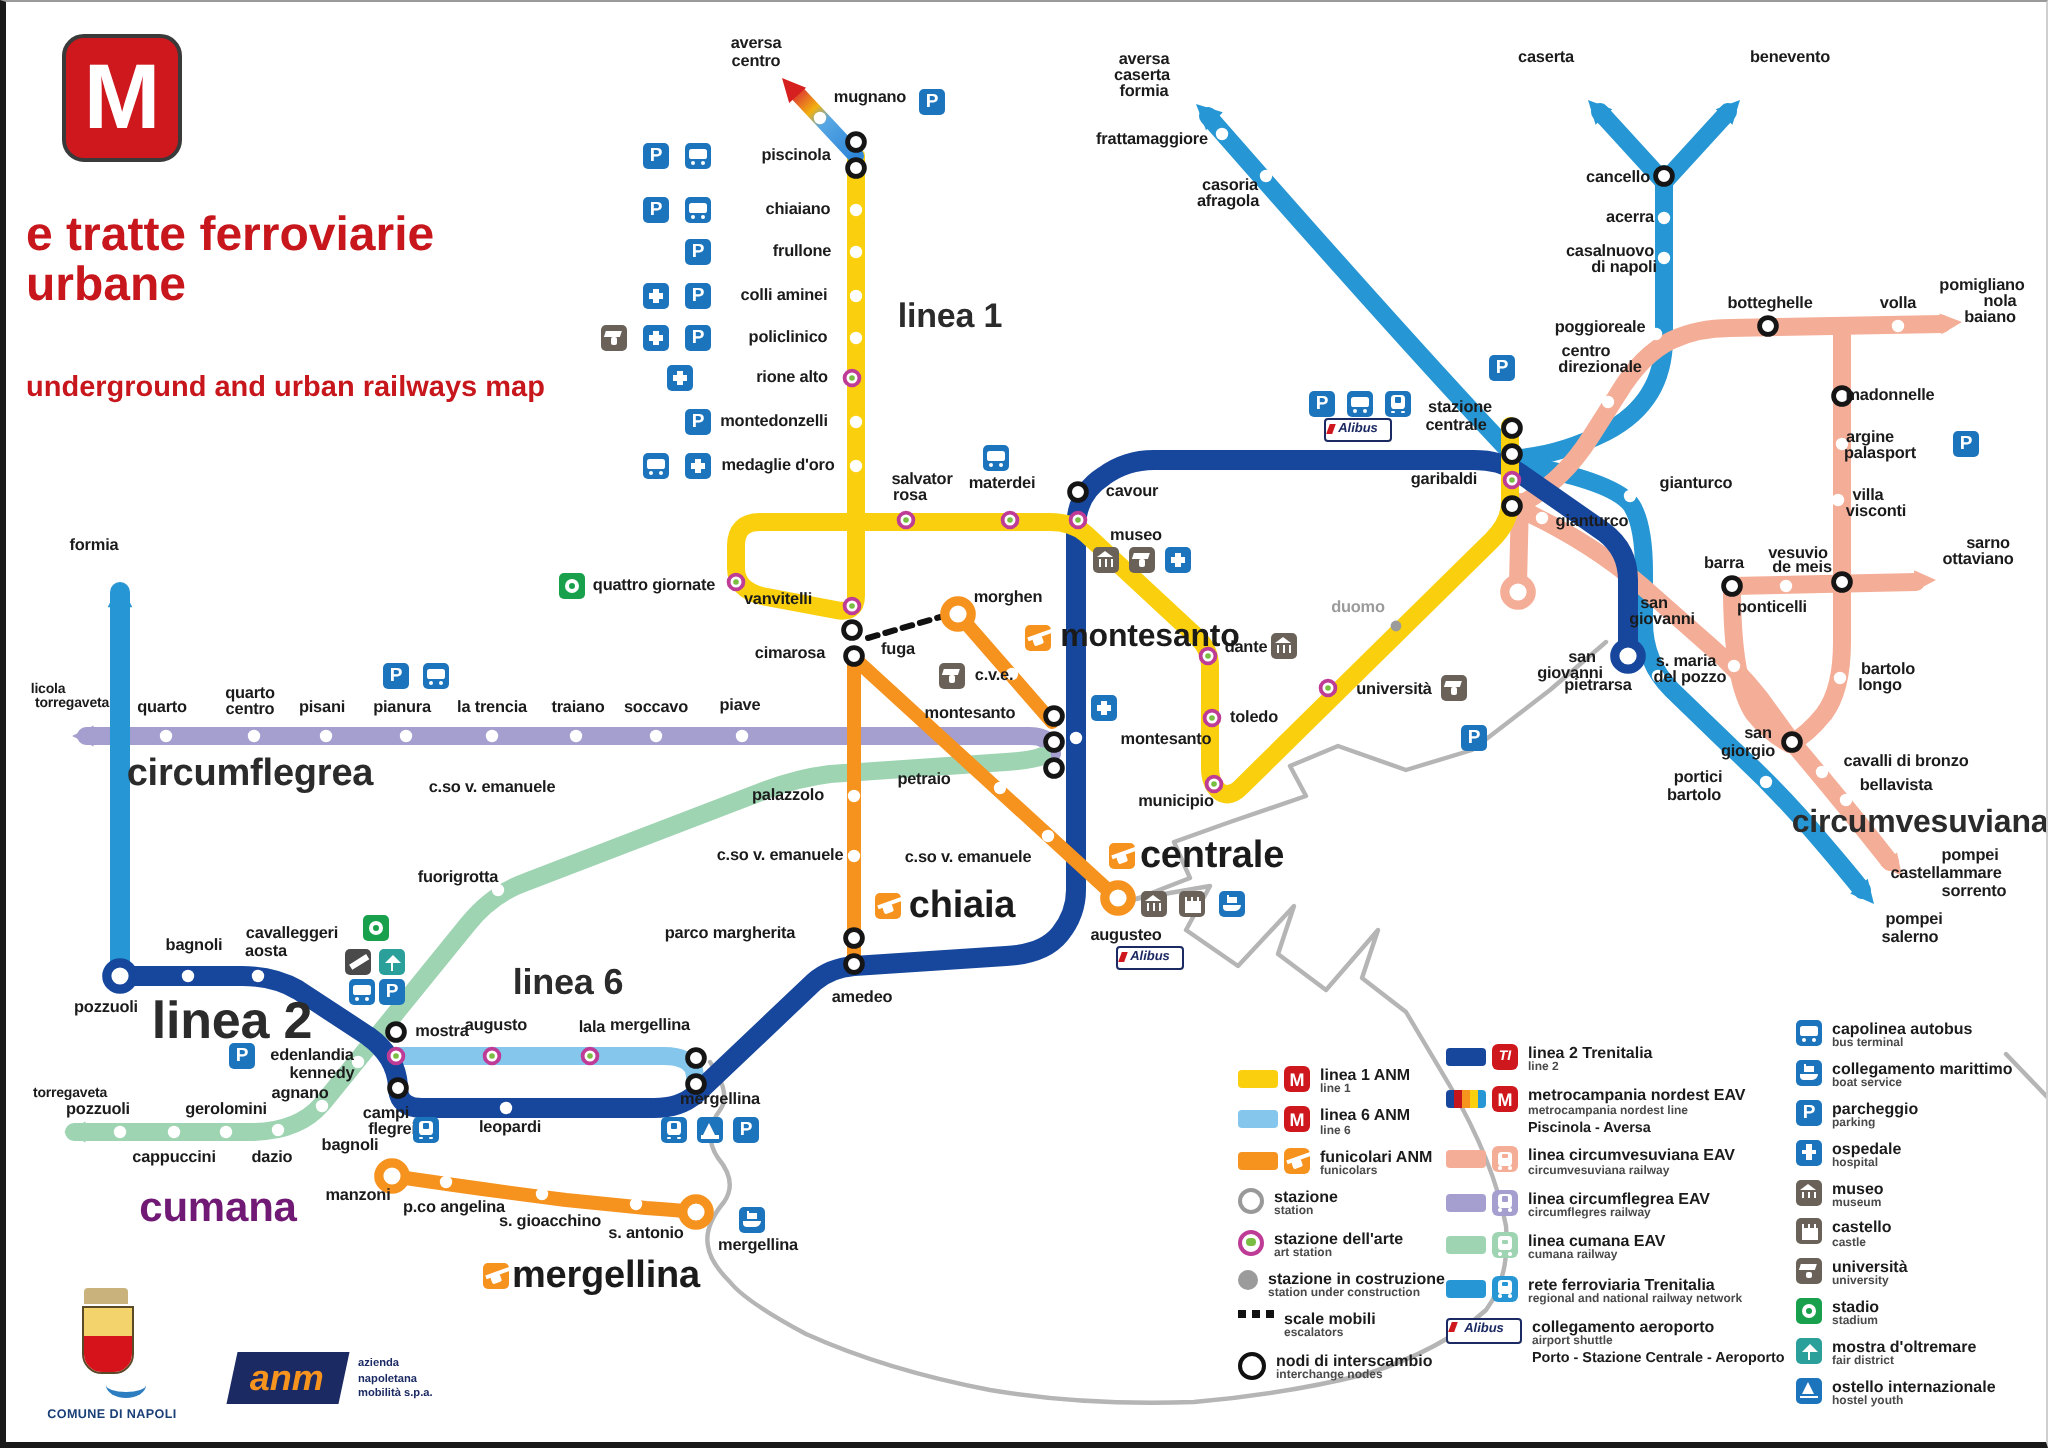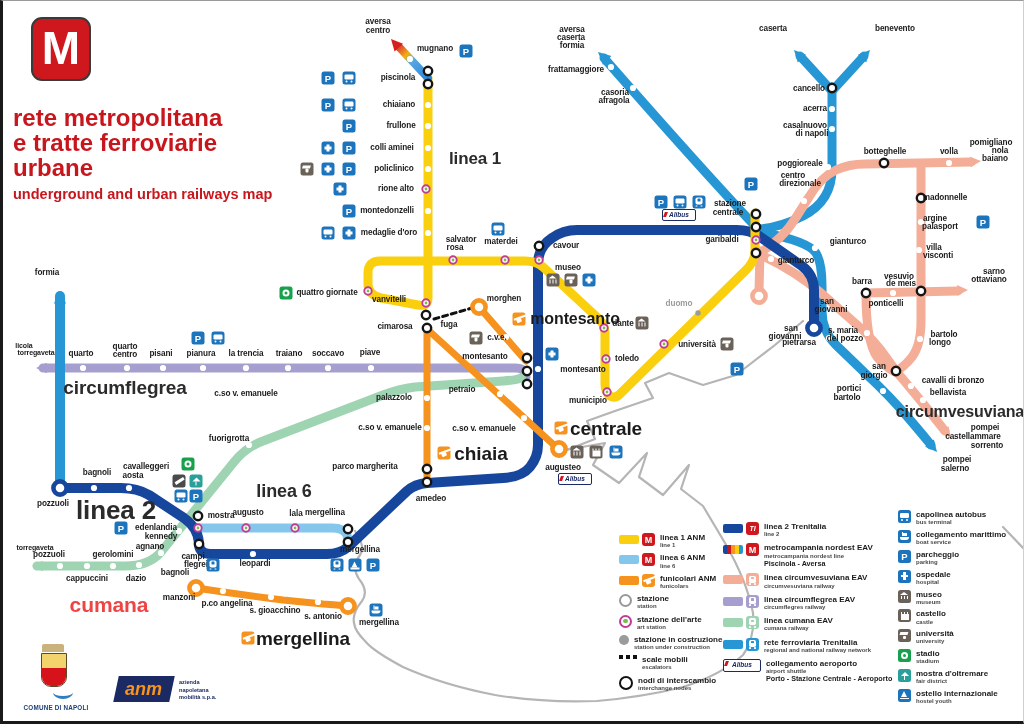--- a/index.html
+++ b/index.html
@@ -226,21 +226,20 @@
         <circle cx="345" cy="605" r="6.6" fill="#fff" stroke="#F6921E" stroke-width="4.6"></circle>
       </g>
   </svg>
 
   <div id="overlay">
 
     <div class="hdr-logo">
       <span>M</span>
     </div>
     <div class="hdr-title">
-      <div>rete metropolitana</div>
       <div>e tratte ferroviarie</div>
       <div>urbane</div>
     </div>
     <div class="hdr-sub">underground and urban railways map</div>
 
     <div class="leg-col" id="leg-col1" style="left:616px;top:532px;width:170px;gap:4px">
         <div class="leg-item">
           <div class="leg-lead">
             <div class="leg-sw" style="background: rgb(250, 208, 14);"></div>
             <div class="leg-badge" style="background: rgb(206, 24, 30);">M</div>
@@ -637,21 +636,21 @@
       <div class="mlabel" style="left: 46px; top: 554px;">pozzuoli</div>
       <div class="mlabel" style="left: 110px; top: 554px;">gerolomini</div>
       <div class="mlabel" style="left: 147px; top: 546px;">agnano</div>
       <div class="mlabel" style="left: 84px; top: 578px;">cappuccini</div>
       <div class="mlabel" style="left: 133px; top: 578px;">dazio</div>
       <div class="mlabel" style="left: 172px; top: 572px;">bagnoli</div>
       <div class="mlabel" style="left: 190px; top: 556px; text-align: center;">campi</div>
       <div class="mlabel" style="left: 193px; top: 564px;">flegrei</div>
       <div class="mlabel" style="left: 252px; top: 563px;">leopardi</div>
       <div class="mlabel" style="left: 357px; top: 549px;">mergellina</div>
-      <div class="mlabel" style="left: 106px; top: 603px; font-size: 21px; color: #ef4444; font-weight: 800; text-align: center;">cumana</div>
+      <div class="mlabel" style="left: 106px; top: 603px; font-size: 21px; color: #701a75; font-weight: 800; text-align: center;">cumana</div>
       <div class="mlabel" style="left: 176px; top: 597px;">manzoni</div>
       <div class="mlabel" style="left: 224px; top: 603px;">p.co angelina</div>
       <div class="mlabel" style="left: 272px; top: 610px;">s. gioacchino</div>
       <div class="mlabel" style="left: 320px; top: 616px;">s. antonio</div>
       <div class="mlabel" style="left: 376px; top: 622px;">mergellina</div>
       <div class="mlabel" style="left: 300px; top: 637px; font-size: 19px; font-weight: 800;">mergellina</div>
       <div class="mlabel" style="left: 573px; top: 69px;">frattamaggiore</div>
       <div class="mlabel" style="left: 612px; top: 92px;">casoria</div>
       <div class="mlabel" style="left: 611px; top: 100px;">afragola</div>
       <div class="mlabel" style="left: 569px; top: 29px;">aversa</div>

